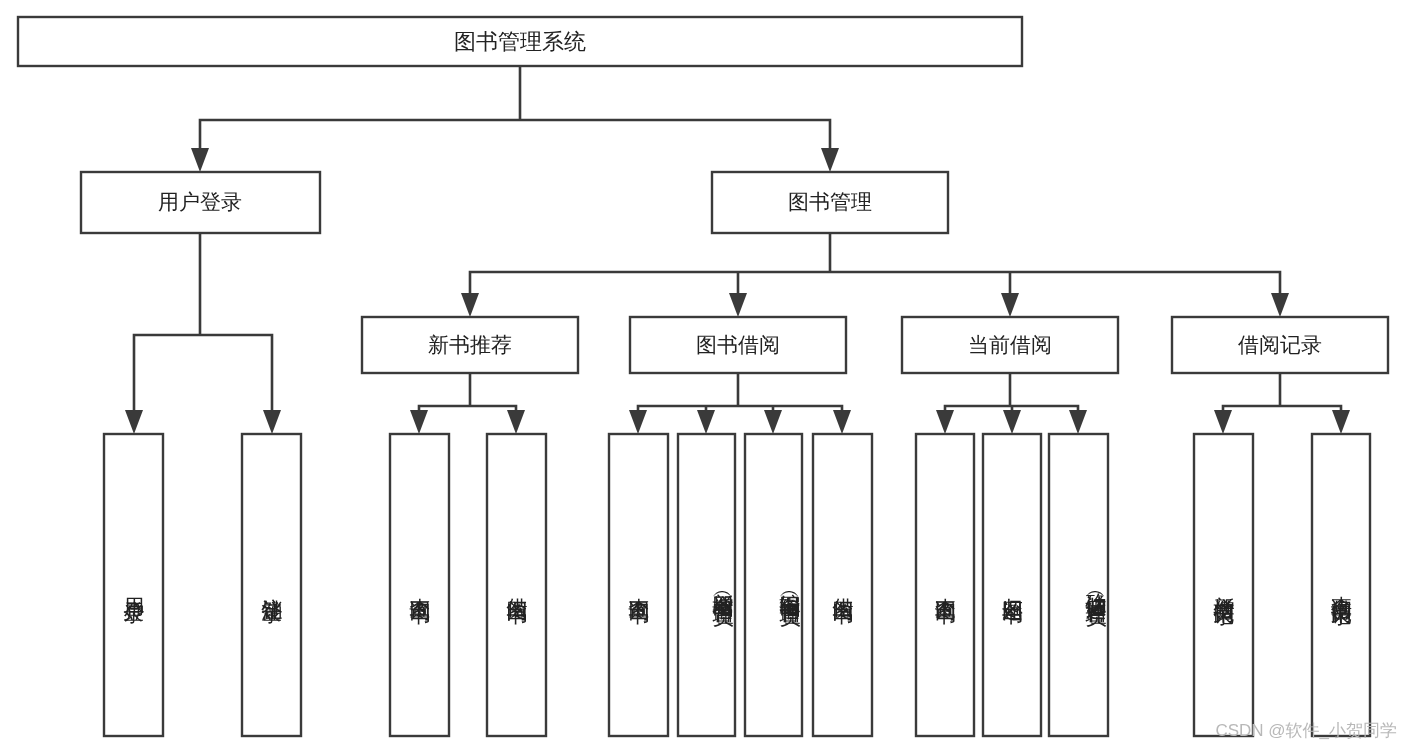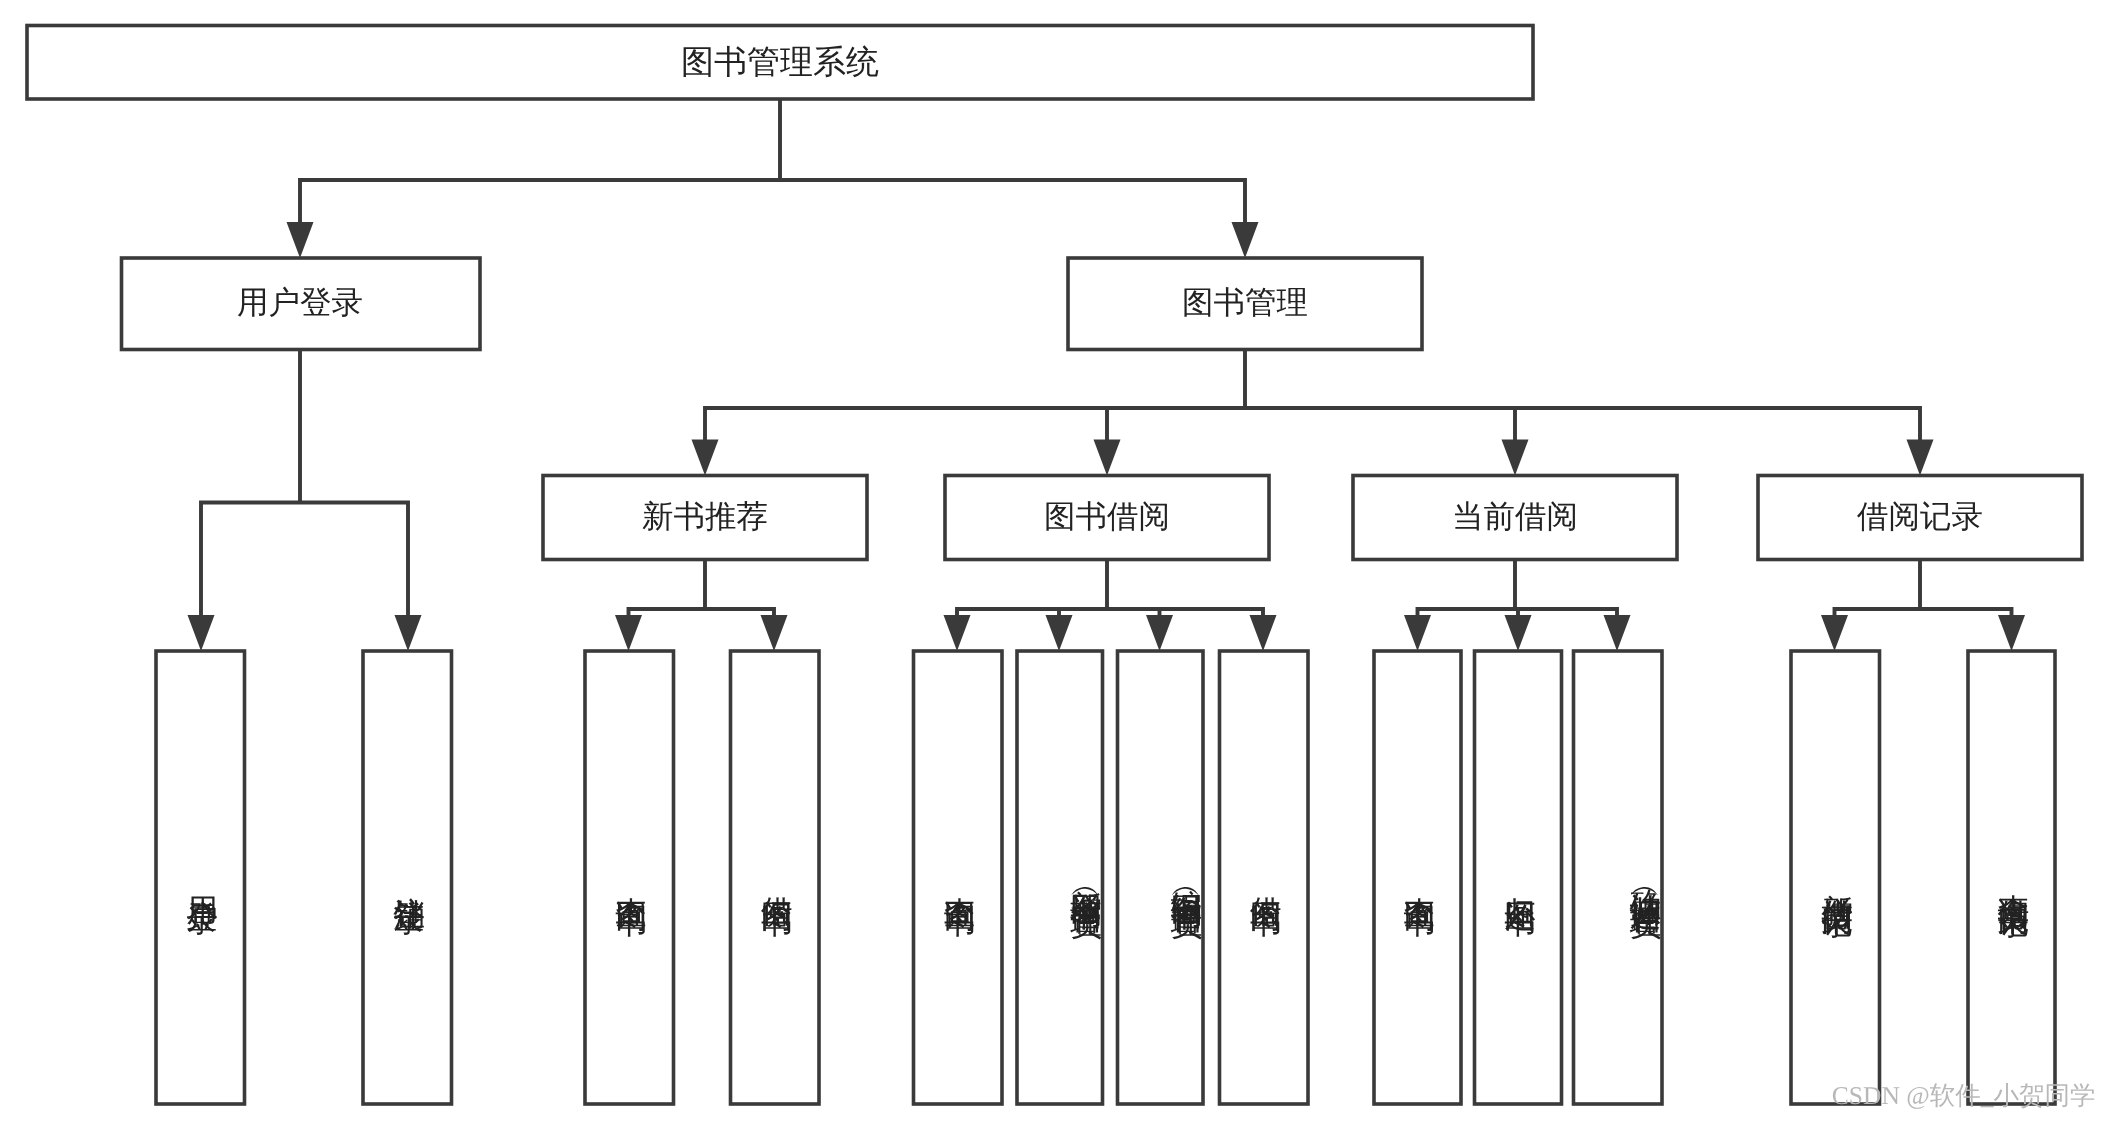--- a/index.html
+++ b/index.html
@@ -63,21 +63,21 @@
     line-height: 1.18;
     letter-spacing: 2px;
     color: #222222;
     white-space: nowrap;
     pointer-events: none;
   }
   .watermark {
     position: absolute;
     right: 8px;
     bottom: 5px;
-    font-family: Liberation Serif, serif;
+    font-family: Liberation Sans, sans-serif;
     font-size: 17px;
     color: #b8b8b8;
     white-space: nowrap;
   }
 </style>
 </head>
 <body>
 
 <div id="diagram-root">
 

